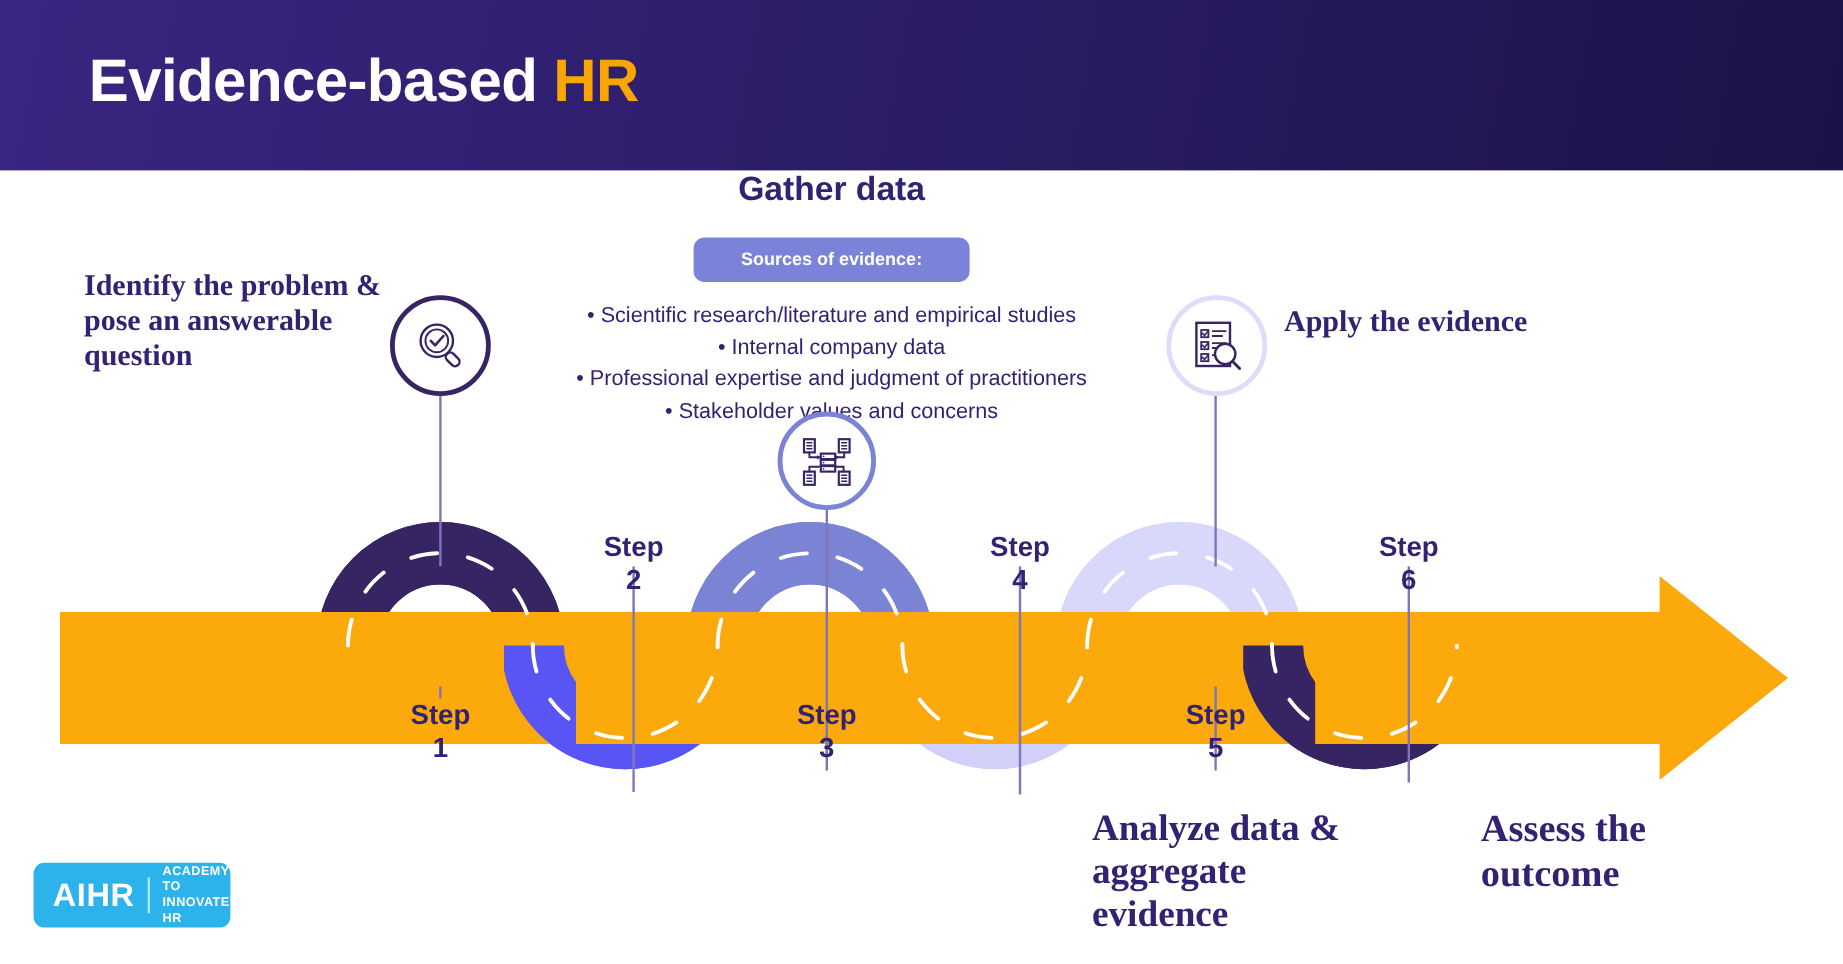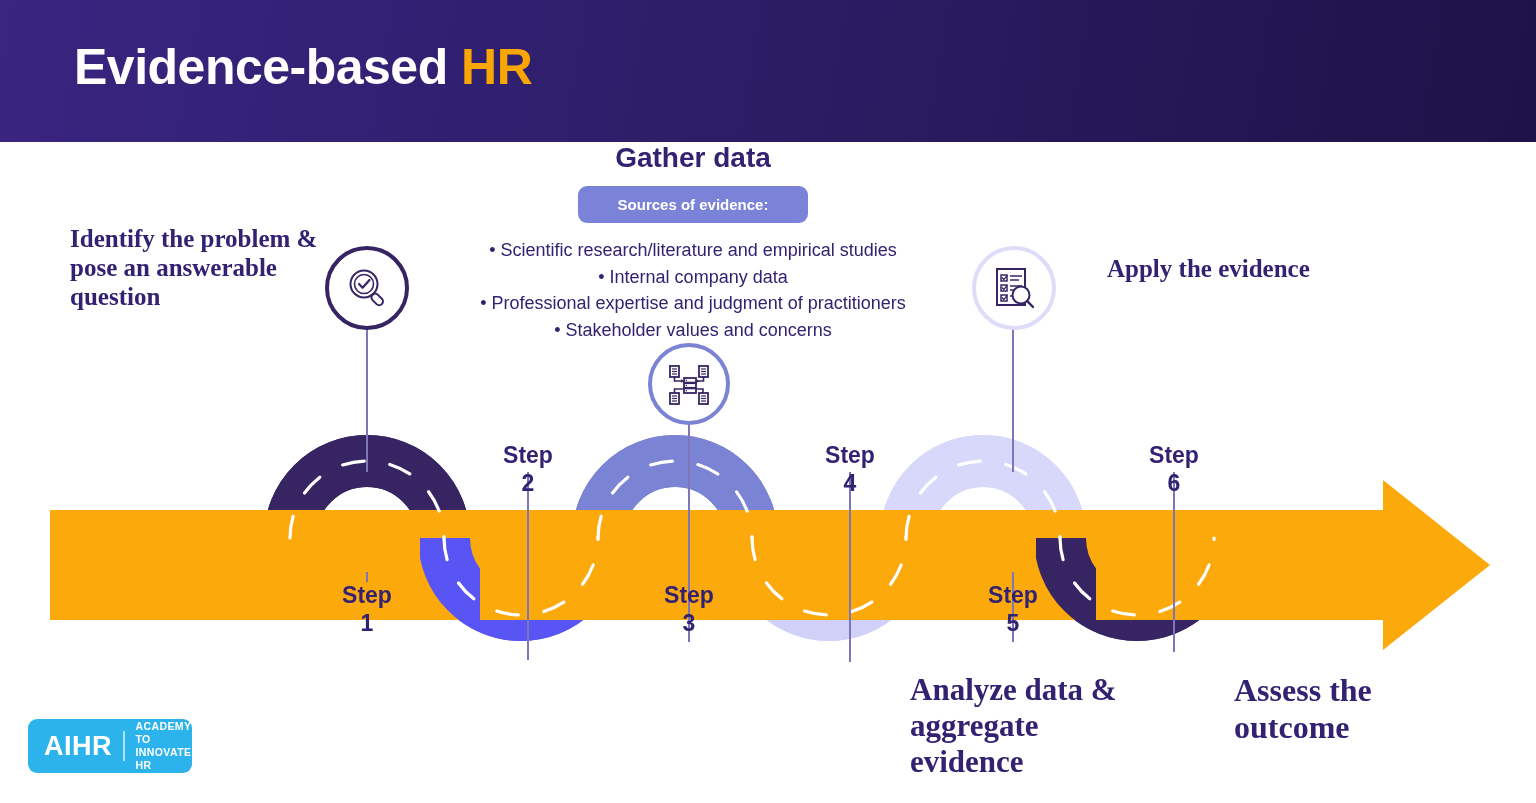--- a/index.html
+++ b/index.html
@@ -24,36 +24,36 @@
   .header-title .accent { color:#f9a502; }
 
   
   .stage { position:absolute; left:0; top:142px; width:1536px; height:661px; }
   .svg-road { position:absolute; left:0; top:0; }
 
   
   .txt { position:absolute; color:#332272; font-weight:bold; line-height:1.16;font-family:Liberation Serif, serif; }
 
   .lbl-identify { left:70px; top:82px; width:260px; font-size:25px; }
-  .lbl-apply    { left:1070px; top:112px; width:220px; font-size:25px;margin-left:37px; }
+  .lbl-apply    { left:1070px; top:112px; width:220px; font-size:25px; }
   .lbl-develop  { left:583px; top:530px; width:230px; font-size:25px; }
   .lbl-analyze  { left:910px; top:530px; width:230px; font-size:31px; }
   .lbl-assess   { left:1234px; top:530px; width:230px; font-size:32px; }
 
   
   .steplabel {
     position:absolute; color:#332272; font-weight:bold;
     font-size:23px; line-height:1.2; text-align:center; width:120px;
   }
 
   
   .gather-wrap { position:absolute; left:443px; top:0; width:500px; text-align:center; }
   .gather-title { font-size:28px; font-weight:bold; color:#332272; }
   .badge {
-    display:inline-block; margin-top:12px;
+    display:inline-block; margin-top:24px;
     background:#7b83d9; color:#ffffff;
     font-size:15px; font-weight:bold;
     padding:10px 40px; border-radius:9px;
   }
   .src-list { margin-top:14px; }
   .src-list div {
     font-size:18px; color:#332272; font-weight:normal;
     line-height:1.48; white-space:nowrap;
   }
 

